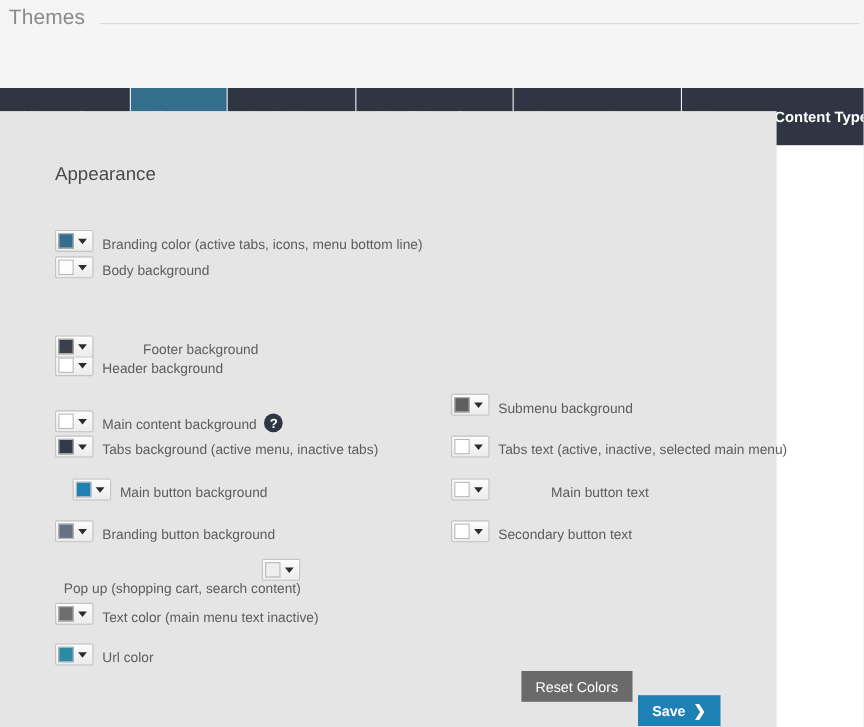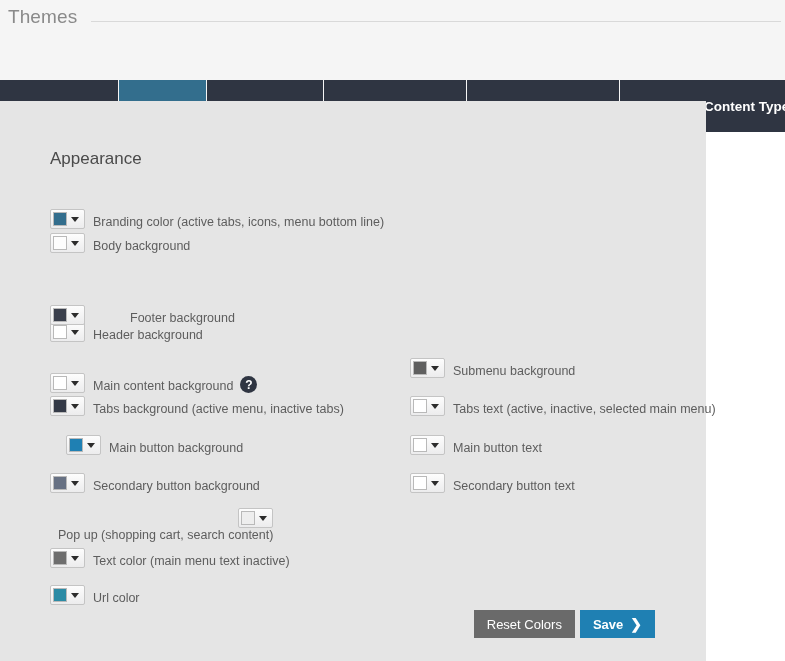--- a/index.html
+++ b/index.html
@@ -181,21 +181,21 @@
     font-size: 13px;
     font-family: "Liberation Sans", sans-serif;
     padding: 0 13px;
     cursor: pointer;
     display: inline-flex;
     align-items: center;
     gap: 7px;
     white-space: nowrap;
   }
   .btn-secondary { background: #6a6a6a; }
-  .btn-primary   { background: #1f80b3; font-weight: bold; }
+  .btn-primary   { background: #1f80b3; font-weight: bold; margin-top: 22px; }
   .btn .chev {
     font-weight: bold;
     font-size: 14px;
     line-height: 1;
   }
 </style>
 </head>
 <body>
 
 <div class="page-header">
@@ -279,21 +279,21 @@
           <span class="swatch" style="background: rgb(31, 128, 179);"></span>
           <span class="caret"></span>
         </div>
         <span class="row-label">Main button background</span>
       </div>
       <div class="row col-left" style="top: 290px;">
         <div class="colorpick">
           <span class="swatch" style="background: rgb(103, 113, 131);"></span>
           <span class="caret"></span>
         </div>
-        <span class="row-label">Secondary button background</span>
+        <span class="row-label">Branding button background</span>
       </div>
       <div class="row col-left" style="top: 327px; flex-direction: column;">
         <div class="colorpick">
           <span class="swatch" style="background: rgb(238, 238, 238);"></span>
           <span class="caret"></span>
         </div>
         <span class="row-label">Pop up (shopping cart, search content)</span>
       </div>
       <div class="row col-left" style="top: 365px;">
         <div class="colorpick">
@@ -316,21 +316,21 @@
         </div>
         <span class="row-label">Submenu background</span>
       </div>
       <div class="row col-right" style="top: 213px;">
         <div class="colorpick">
           <span class="swatch" style="background: rgb(255, 255, 255);"></span>
           <span class="caret"></span>
         </div>
         <span class="row-label">Tabs text (active, inactive, selected main menu)</span>
       </div>
-      <div class="row col-right" style="top: 252px;">
+      <div class="row col-right" style="top: 252px; gap: 48px;">
         <div class="colorpick">
           <span class="swatch" style="background: rgb(255, 255, 255);"></span>
           <span class="caret"></span>
         </div>
         <span class="row-label">Main button text</span>
       </div>
       <div class="row col-right" style="top: 290px;">
         <div class="colorpick">
           <span class="swatch" style="background: rgb(255, 255, 255);"></span>
           <span class="caret"></span>

